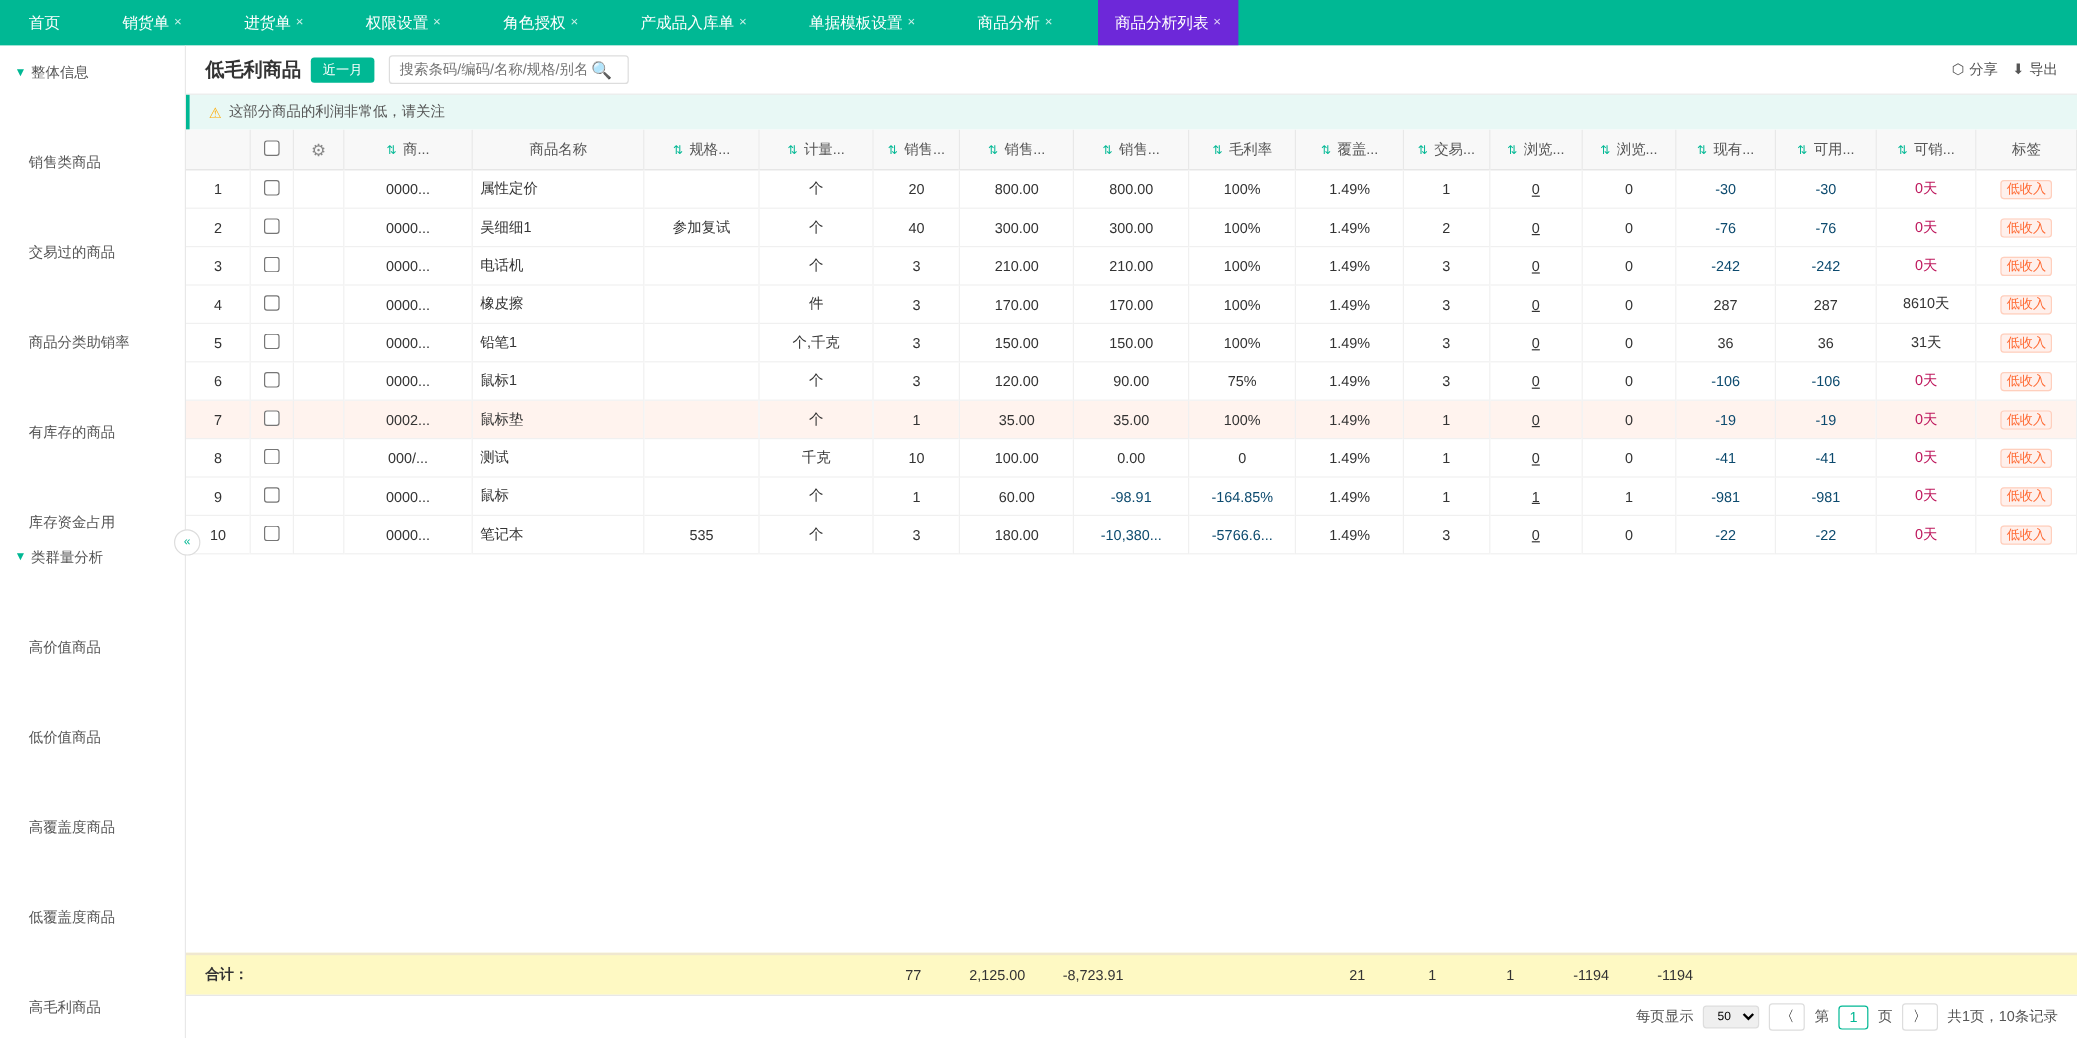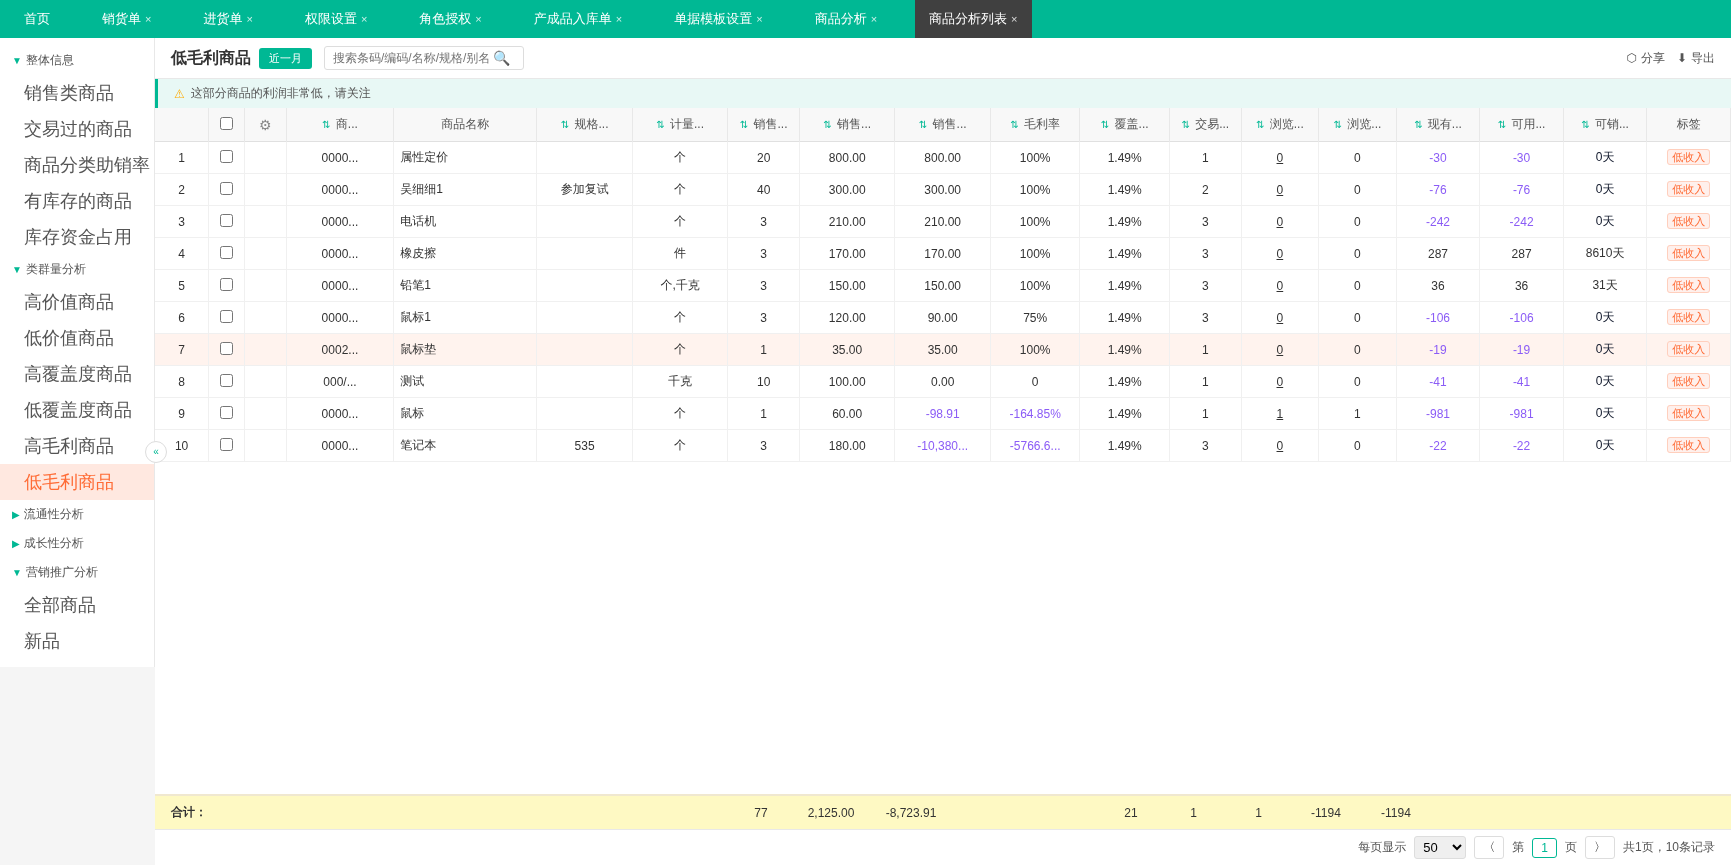--- a/index.html
+++ b/index.html
@@ -17,21 +17,21 @@
     }
     .top-nav .nav-item {
       padding: 0 14px;
       height: 38px;
       display: flex;
       align-items: center;
       cursor: pointer;
       font-size: 13px;
       white-space: nowrap;
     }
-    .top-nav .nav-item.active { background: #404040; }
+    .top-nav .nav-item.active { background: #6d28d9; }
     .top-nav .nav-item .close-x { margin-left: 4px; font-size: 11px; opacity: 0.8; }
 
     
     .main-layout { display: flex; height: calc(865px - 38px); }
 
     
     .sidebar {
       width: 155px;
       min-width: 155px;
       background: white;
@@ -43,24 +43,25 @@
       display: flex;
       align-items: center;
       padding: 6px 12px;
       font-size: 12px;
       color: #555;
       cursor: pointer;
     }
     .sidebar-group-header .arrow { margin-right: 4px; font-size: 10px; color: #00b894; }
     .sidebar-item {
       padding: 6px 12px 6px 24px;
-      font-size: 18px;
+      font-size: 12px;
       color: #555;
       cursor: pointer;
       white-space: nowrap;
+      margin-top: 46px;
     }
     .sidebar-item.active { background: #ffe8e0; color: #ff6b35; }
 
     
     .content-area {
       flex: 1;
       display: flex;
       flex-direction: column;
       overflow: hidden;
       background: #f5f5f5;
@@ -173,22 +174,22 @@
     tbody td {
       padding: 7px 6px;
       text-align: center;
       border-right: 1px solid #f0f0f0;
       white-space: nowrap;
       overflow: hidden;
       text-overflow: ellipsis;
       color: #333;
     }
     tbody td.text-left { text-align: left; }
-    tbody td.red { color: #8b5cf6; }
-    tbody td.orange { color: #0f172a; }
+    tbody td.red { color: #0c4a6e; }
+    tbody td.orange { color: #be185d; }
 
     
     .col-idx { width: 45px; }
     .col-check { width: 30px; }
     .col-settings { width: 35px; }
     .col-code { width: 90px; }
     .col-name { width: 120px; }
     .col-spec { width: 80px; }
     .col-unit { width: 80px; }
     .col-sales-qty { width: 60px; }
@@ -225,21 +226,22 @@
       align-items: center;
       justify-content: flex-end;
       gap: 8px;
       font-size: 12px;
       color: #555;
     }
     .pagination-bar select {
       border: 1px solid #ddd;
       border-radius: 3px;
       padding: 2px 4px;
-      font-size: 13px;
+      font-size: 10px;
+      text-align: center;
     }
     .page-btn {
       padding: 2px 8px;
       border: 1px solid #ddd;
       border-radius: 3px;
       cursor: pointer;
       background: white;
       font-size: 12px;
     }
     .page-num {

